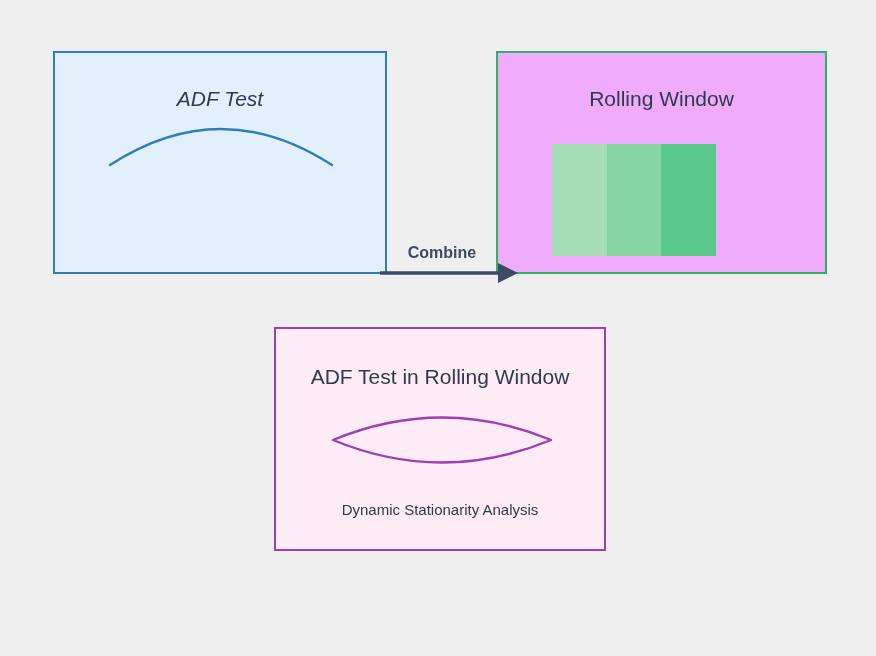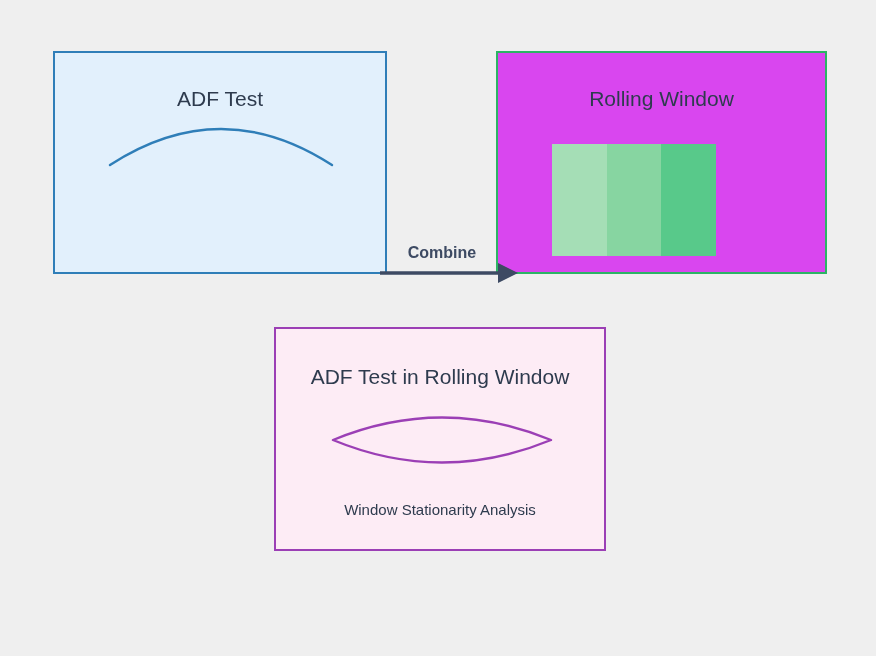--- a/index.html
+++ b/index.html
@@ -145,43 +145,43 @@
     color: #3d4a63;
     white-space: nowrap;
     font-weight: bold;
   }
 </style>
 </head>
 <body style="background: rgb(239, 239, 239);">
 
 <div id="canvas">
 
-  <div class="node" id="node-adf-test" style="background: rgb(226, 240, 252); border-color: rgb(47, 126, 184);">
+  <div class="node" id="node-adf-test" style="background: rgb(226, 240, 252); border-color: rgb(47, 126, 184); font-style: italic;">
     <div class="node-title">ADF Test</div>
     <svg class="art" id="adf-arc-art" viewBox="0 0 230 60">
       <path d="M 4 56 Q 115 -16 226 56" fill="none" stroke="#2f7eb8" stroke-width="2.4" stroke-linecap="round"></path>
     </svg>
   </div>
 
-  <div class="node" id="node-rolling-window" style="background: #d946ef; border-color: rgb(44, 180, 100);">
+  <div class="node" id="node-rolling-window" style="background: #f0abfc; border-color: rgb(44, 180, 100);">
     <div class="node-title">Rolling Window</div>
     <div id="rolling-bars">
       <div class="bar" style="background:#a5deb6"></div>
       <div class="bar" style="background:#87d5a1"></div>
       <div class="bar" style="background:#58c98a"></div>
     </div>
   </div>
 
   <svg id="connector-combine" viewBox="0 0 140 30">
     <line x1="0" y1="15" x2="122" y2="15" stroke="#3d4a63" stroke-width="3.4"></line>
     <polygon points="118,5 138,15 118,25" fill="#3d4a63"></polygon>
   </svg>
   <div id="connector-label" style="color: rgb(61, 74, 99);">Combine</div>
 
   <div class="node" id="node-combined" style="background: rgb(253, 236, 245); border-color: rgb(155, 63, 181);">
     <div class="node-title">ADF Test in Rolling Window</div>
     <svg class="art" id="lens-art" viewBox="0 0 224 62">
       <path d="M 3 31 Q 112 -14 221 31 Q 112 76 3 31 Z" fill="none" stroke="#9b3fb5" stroke-width="2.4" stroke-linejoin="round"></path>
     </svg>
-    <div class="node-caption">Window Stationarity Analysis</div>
+    <div class="node-caption">Dynamic Stationarity Analysis</div>
   </div>
 
 </div>
 
 </body></html>

